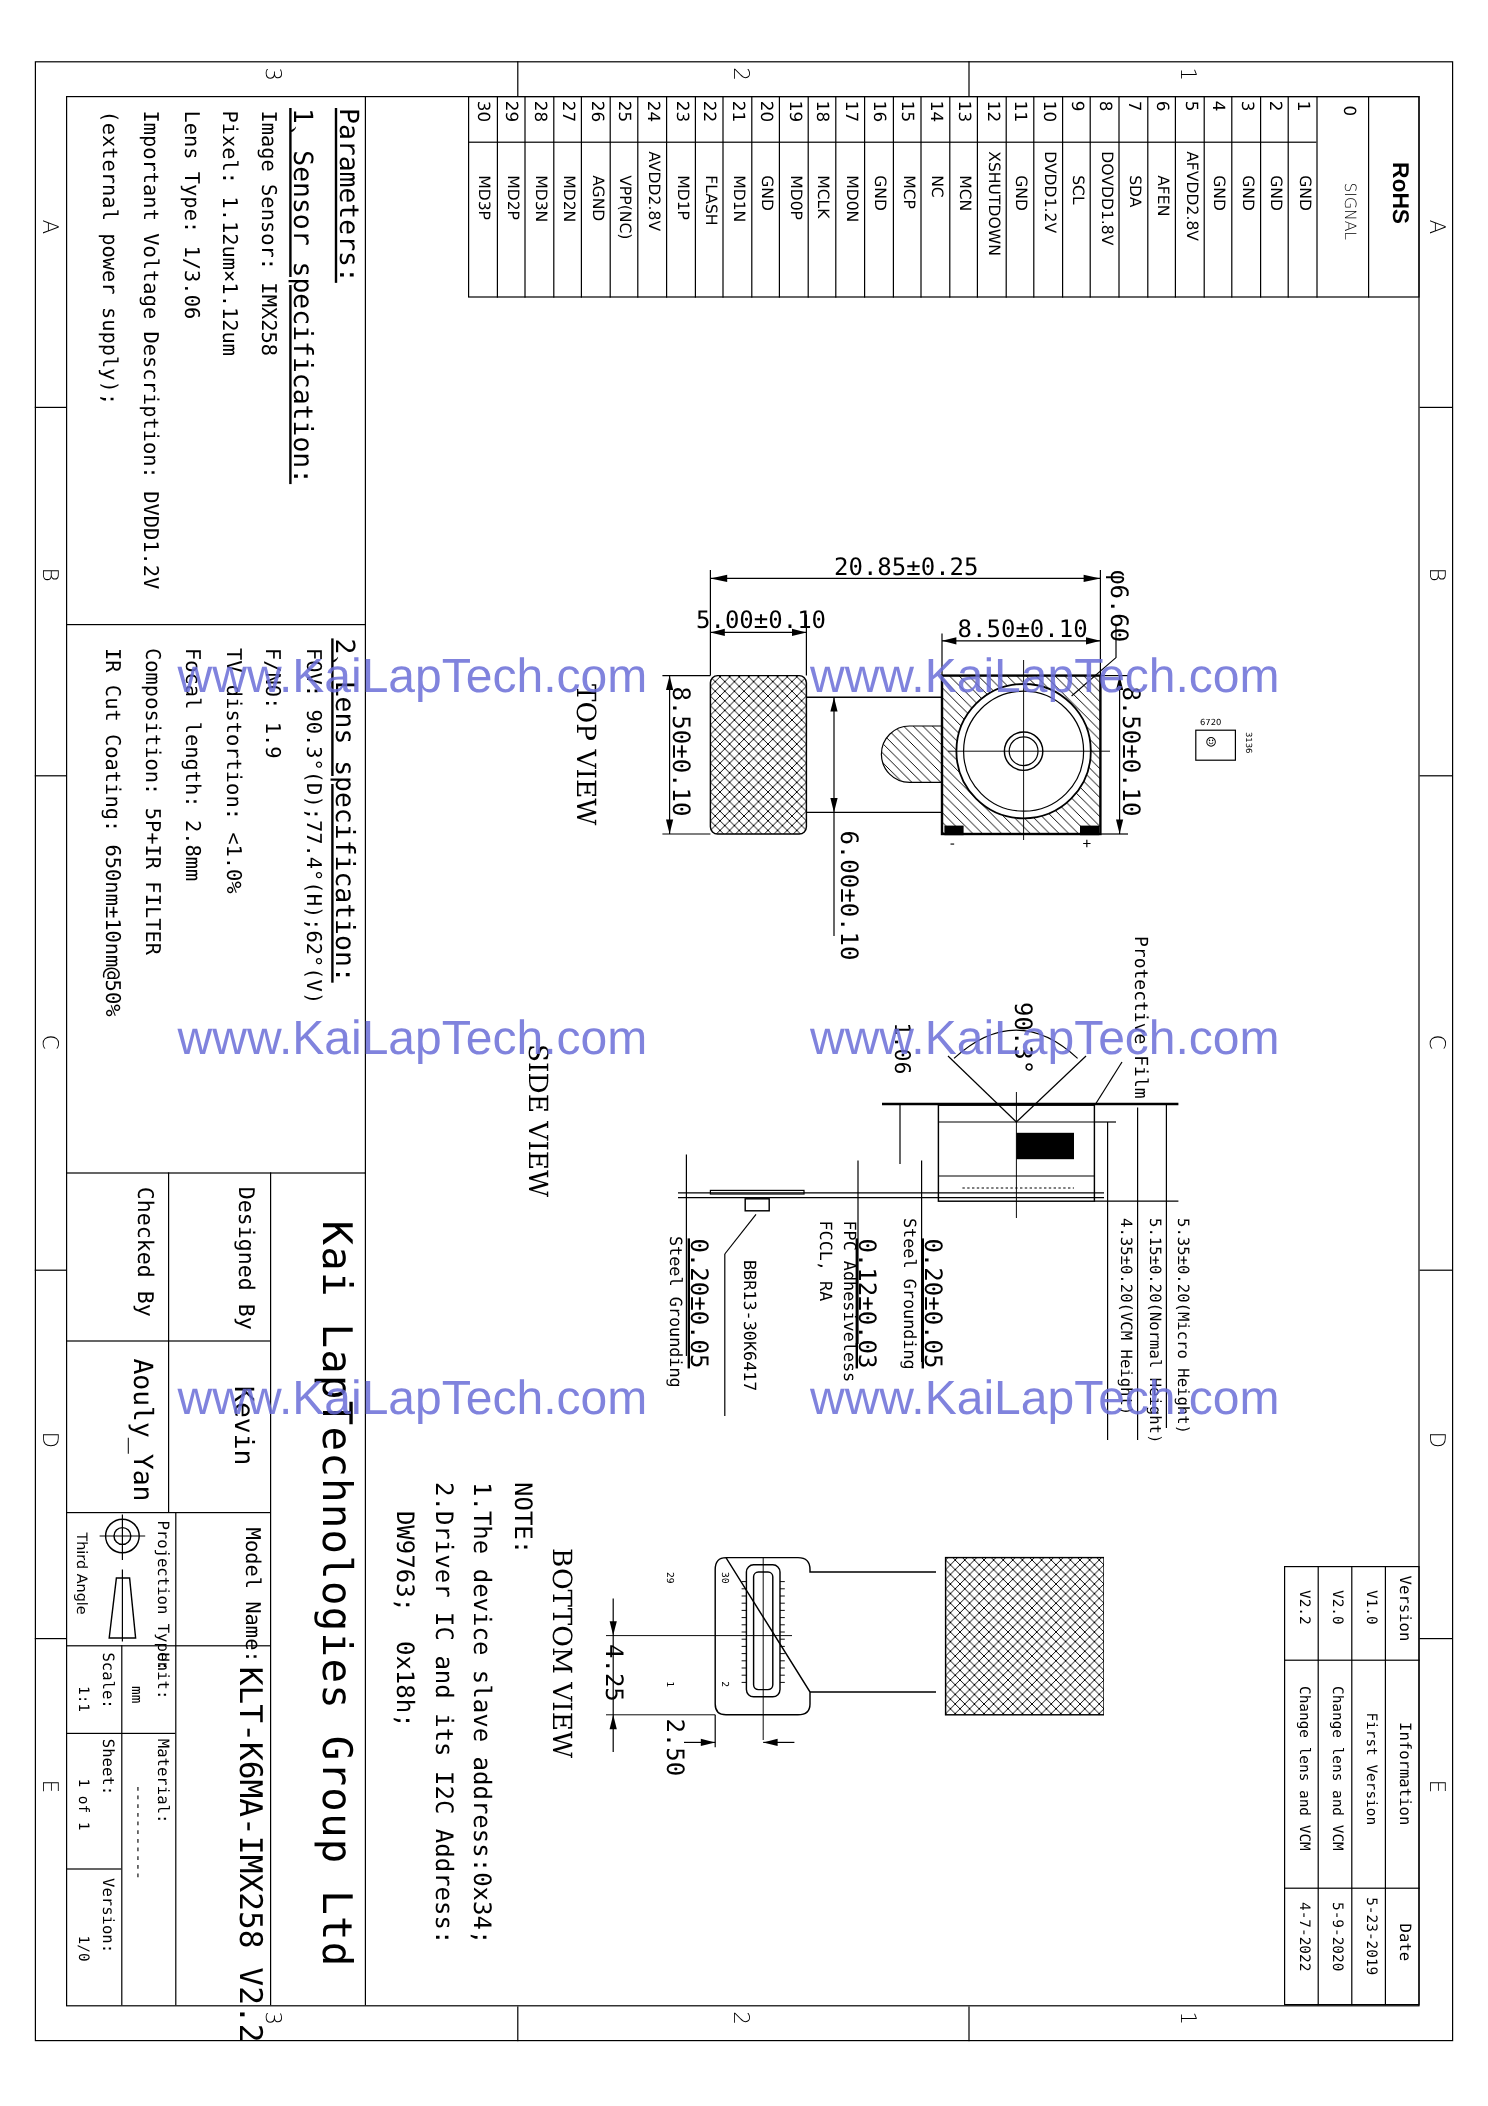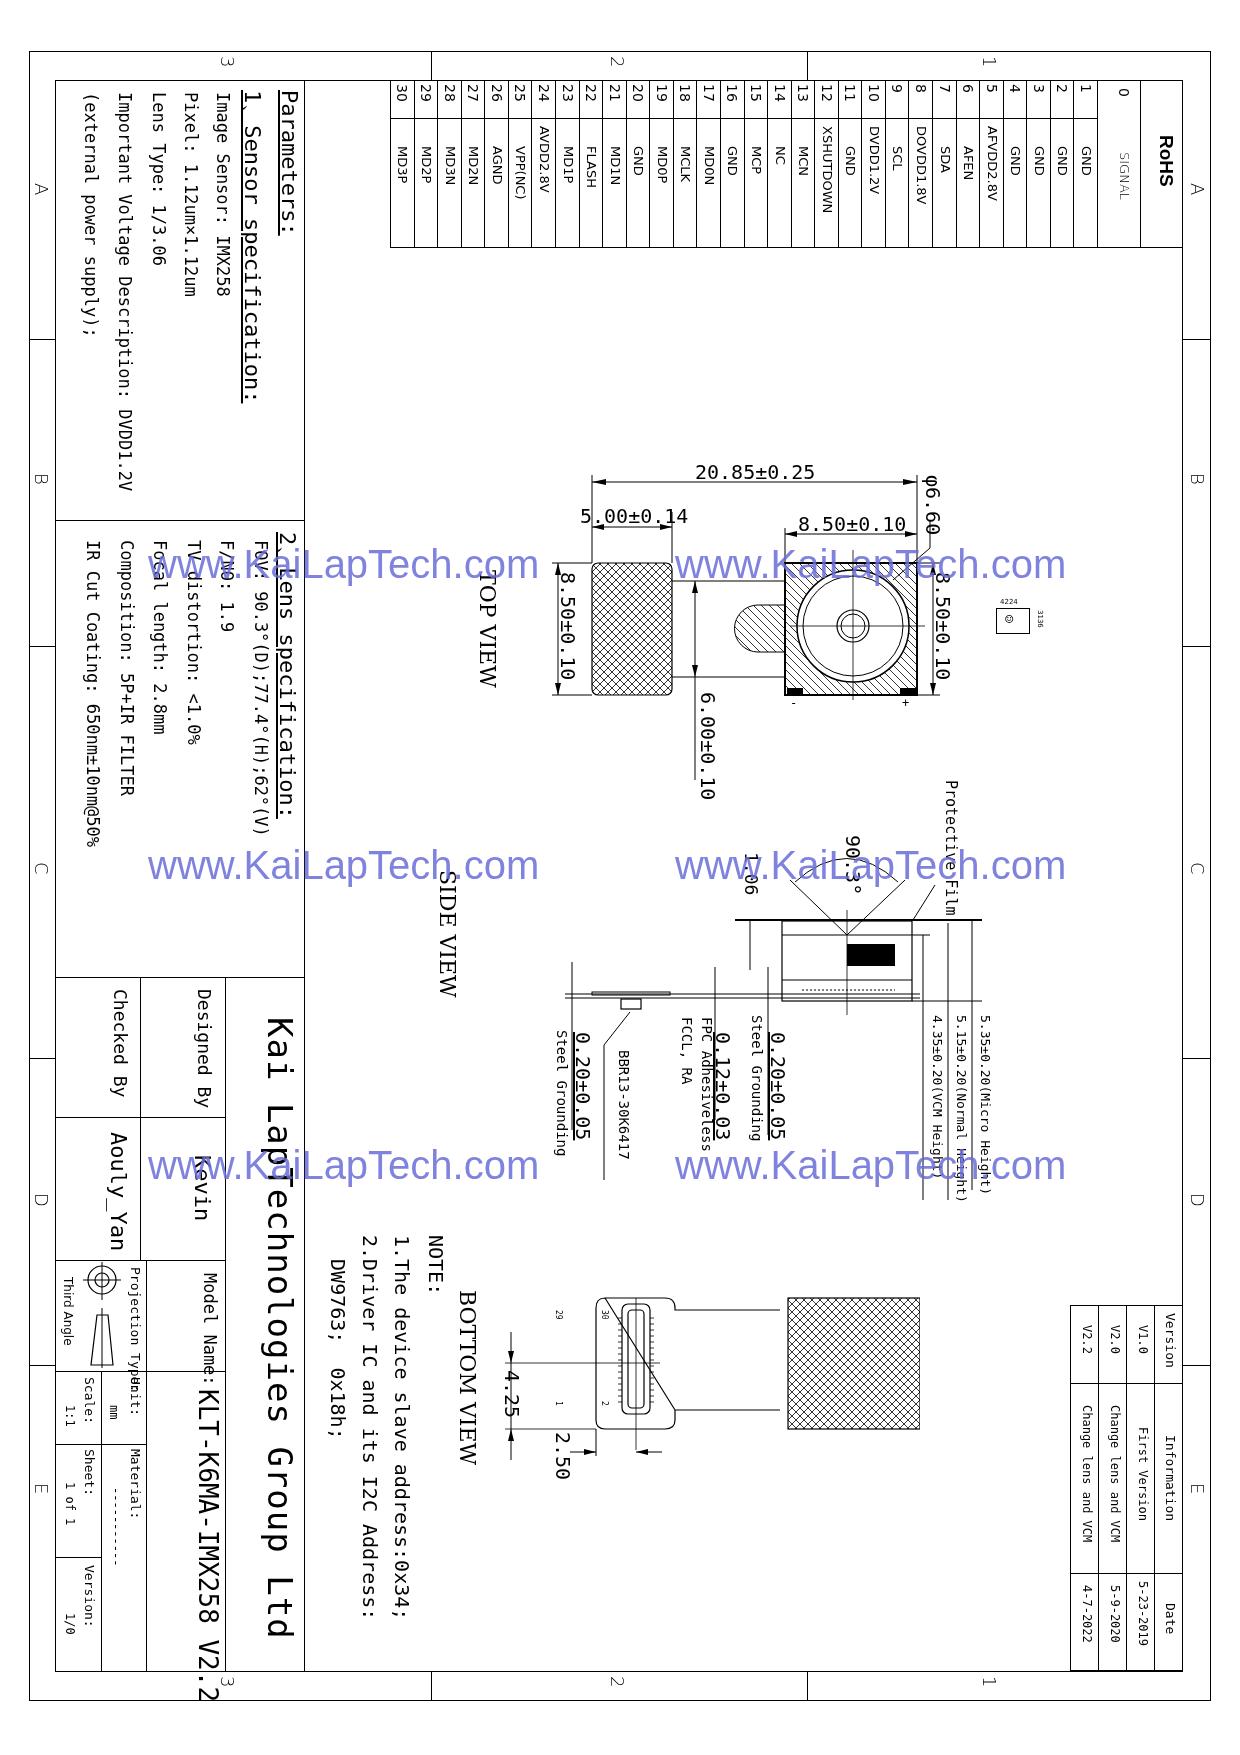--- a/index.html
+++ b/index.html
@@ -332,31 +332,31 @@
     <polygon points="493,103 490,115 496,115" fill="#000"></polygon>
     <polygon points="493,235 490,223 496,223" fill="#000"></polygon>
     <line x1="255" y1="121" x2="255" y2="320" stroke="#000"></line>
     <polygon points="255,121 252,133 258,133" fill="#000"></polygon>
     <polygon points="255,217 252,205 258,205" fill="#000"></polygon>
 
     <path d="M453,120 L490,88 L490,60" stroke="#000" fill="none"></path>
   </svg>
   <span class="vtext dim" style="left:60px;top:110px;font-family:'DejaVu Serif','Liberation Serif',serif;font-size:22px;">TOP VIEW</span>
   <span class="abs dim" style="left:255px;top:0px;">20.85±0.25</span>
-  <span class="abs dim" style="left:140px;top:44px;">5.00±0.14</span>
+  <span class="abs dim" style="left:140px;top:44px;">5.00±0.10</span>
   <span class="abs dim" style="left:358px;top:52px;">8.50±0.10</span>
   <span class="vtext dim" style="left:505px;top:15px;">φ6.60</span>
   <span class="vtext dim" style="left:140px;top:112px;">8.50±0.10</span>
   <span class="vtext dim" style="left:515px;top:112px;">8.50±0.10</span>
   <span class="vtext dim" style="left:280px;top:232px;">6.00±0.10</span>
   <span class="abs" style="left:350px;top:236px;font-size:12px;">-</span>
   <span class="abs" style="left:462px;top:236px;font-size:12px;">+</span>
 
   <div class="box" style="left:556px;top:148px;width:34px;height:26px;border-width:1px;"></div>
-  <span class="abs" style="left:560px;top:138px;font-size:7px;font-family:'DejaVu Sans',sans-serif;">4224</span>
+  <span class="abs" style="left:560px;top:138px;font-size:7px;font-family:'DejaVu Sans',sans-serif;">6720</span>
   <span class="vtext" style="left:604px;top:150px;font-size:7px;font-family:'DejaVu Sans',sans-serif;">3136</span>
   <span class="abs" style="left:565px;top:151px;font-size:14px;">☺</span>
 </div>
 
 <div class="abs" style="left:520px;top:780px;width:500px;height:420px;">
   <svg width="500" height="420" viewBox="0 0 500 420" style="position:absolute;left:0;top:0;">
 
     <line x1="215" y1="140" x2="462" y2="140" stroke="#000" stroke-width="2"></line>
 
     <rect x="262" y="141" width="130" height="80" fill="#fff" stroke="#000" stroke-width="1.2"></rect>

